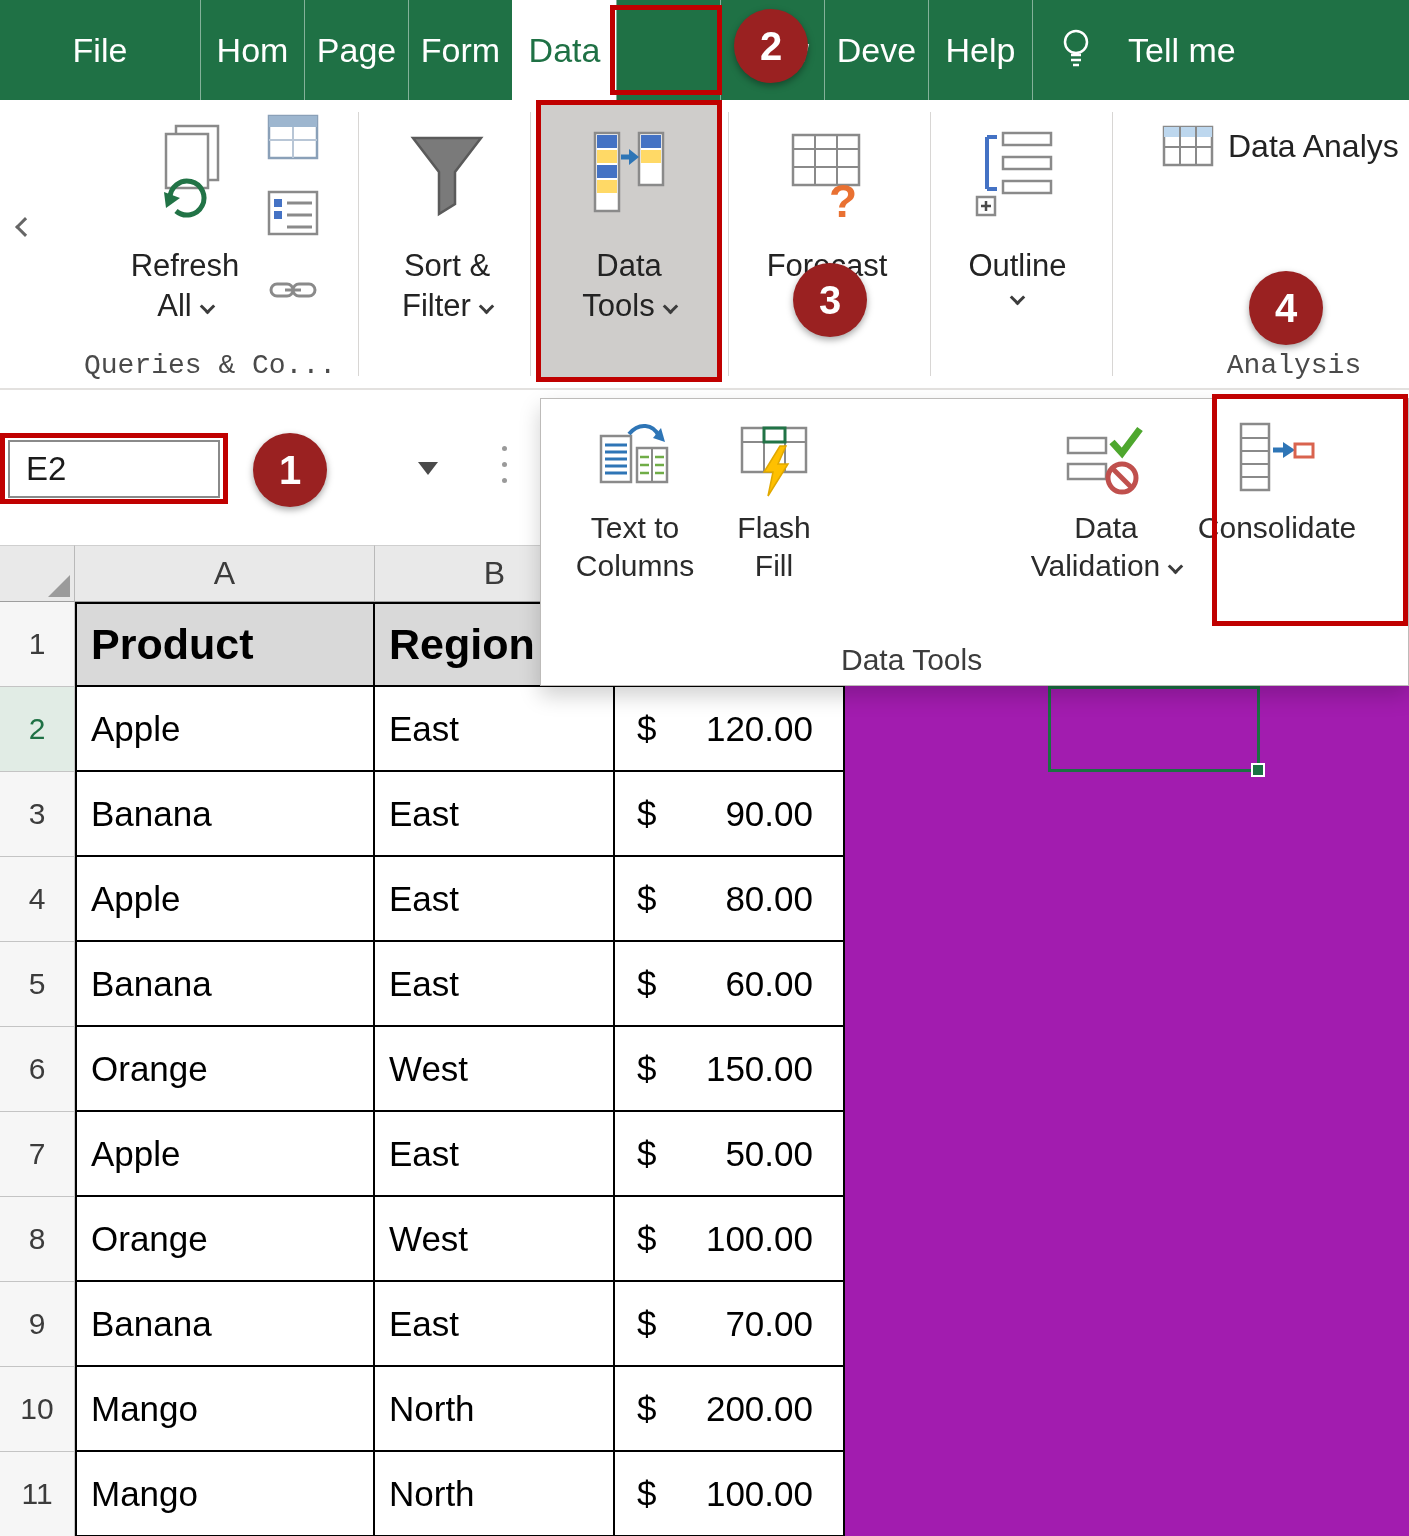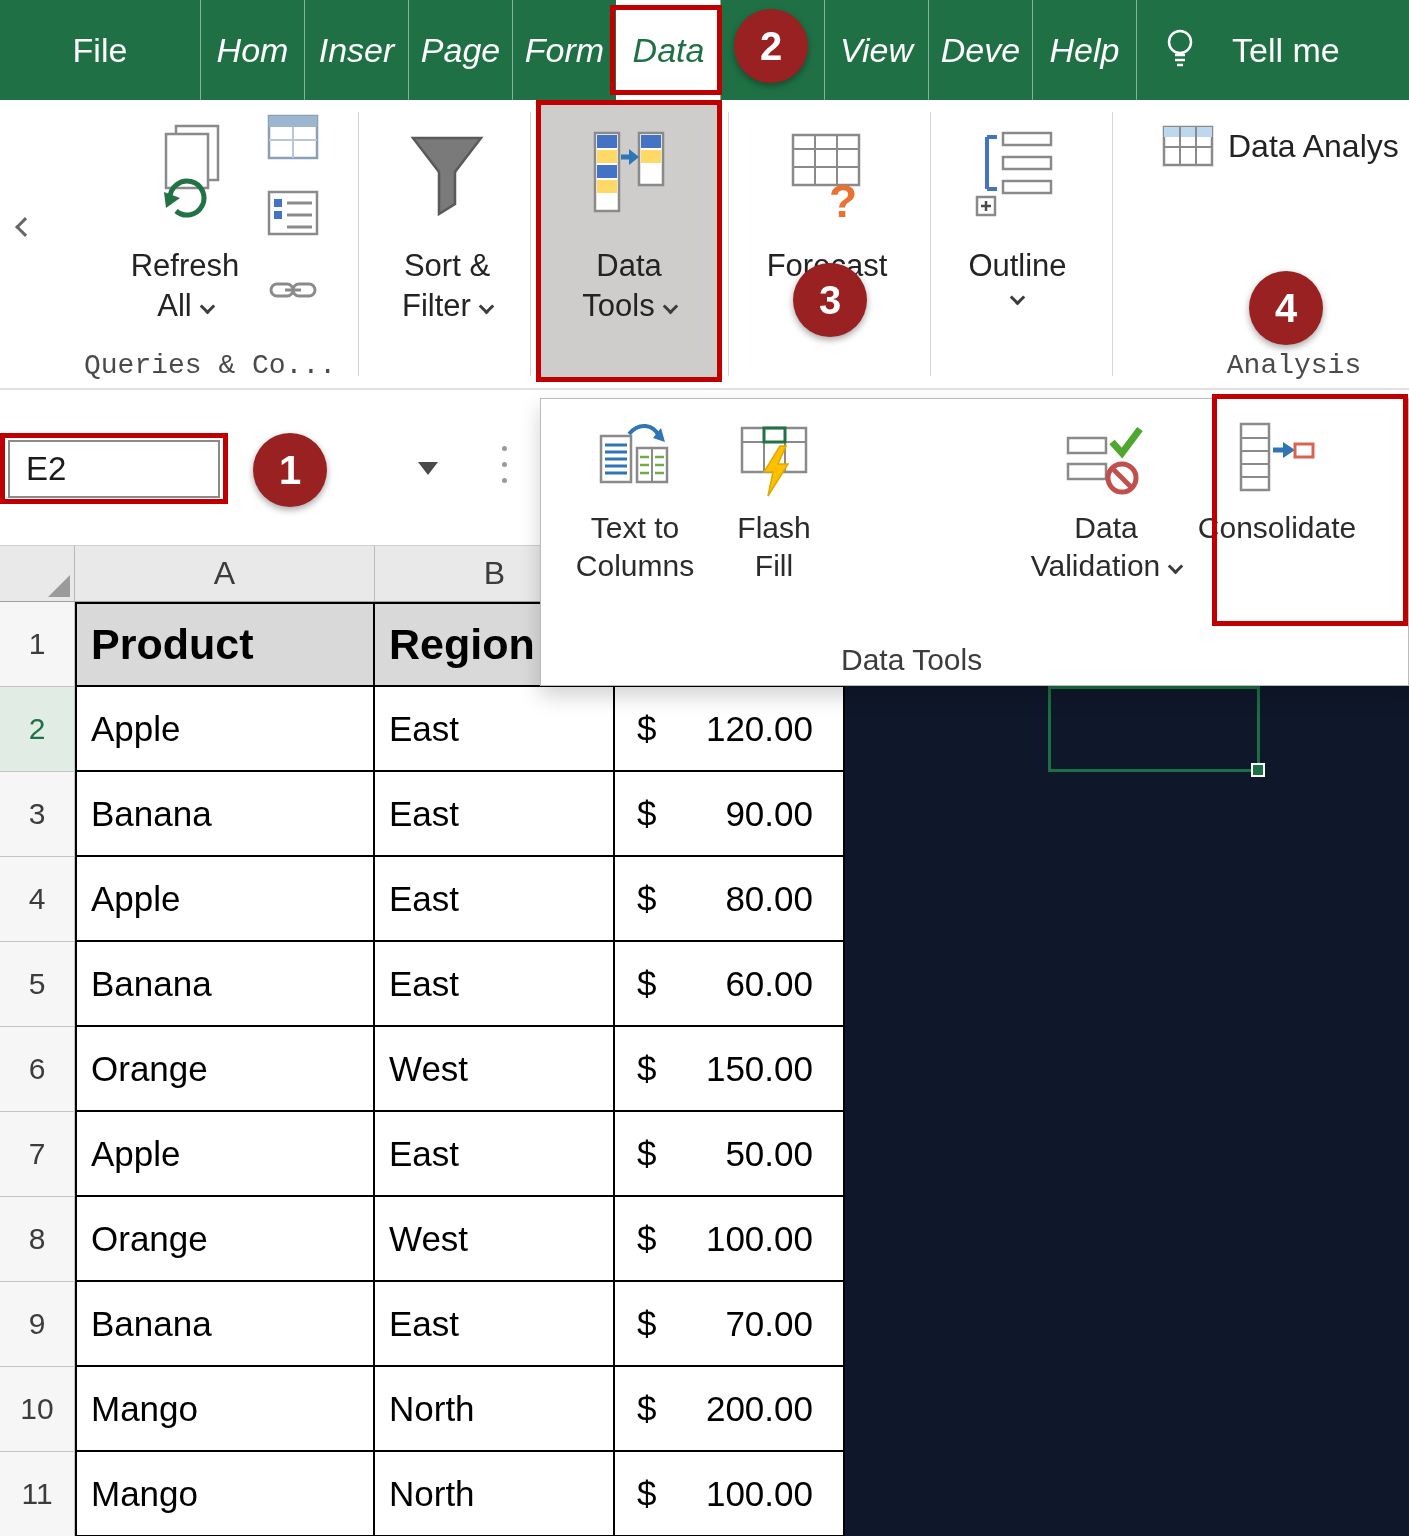--- a/index.html
+++ b/index.html
@@ -1,24 +1,24 @@
 <!DOCTYPE html>
 <html><head>
 <meta charset="utf-8">
 <style>
   *{box-sizing:border-box;margin:0;padding:0;}
   html,body{width:1409px;height:1536px;}
   body{font-family:"Liberation Sans",sans-serif;background:#fff;}
-  .screen{position:relative;width:1409px;height:1536px;overflow:hidden;background:#0f172a;}
+  .screen{position:relative;width:1409px;height:1536px;overflow:hidden;background:#a21caf;}
 
   
   .menubar{position:absolute;left:0;top:0;width:100%;height:100px;background:#1f7145;display:flex;align-items:stretch;color:#fff;font-size:34px;z-index:3;}
   .tab{display:flex;align-items:center;justify-content:center;border-left:1px solid rgba(255,255,255,.45);cursor:default;}
   .tab-file{width:200px;border-left:none;}
-  .tab-mid{width:104px;font-style:italic;}
+  .tab-mid{width:104px;}
   .tab-active{background:#fff;color:#1f7145;}
   .bulb{width:86px;display:flex;align-items:center;justify-content:center;border-left:1px solid rgba(255,255,255,.45);}
   .tellme{width:170px;display:flex;align-items:center;justify-content:flex-start;padding-left:10px;}
 
   
   .ribbon{position:absolute;left:0;top:100px;width:100%;height:290px;background:#fff;border-bottom:2px solid #e3e1df;z-index:2;}
   .vsep{position:absolute;top:12px;height:264px;width:1px;background:#d8d6d4;}
   .collapse-btn{position:absolute;left:18px;top:120px;}
   .chev{display:inline-block;width:11px;height:11px;border-right:3px solid #3c3c3c;border-bottom:3px solid #3c3c3c;transform:rotate(45deg);margin-left:10px;vertical-align:4px;}
   .chev-left{display:inline-block;width:14px;height:14px;border-left:3px solid #666;border-bottom:3px solid #666;transform:rotate(45deg);}
@@ -74,21 +74,20 @@
   .badge{position:absolute;width:74px;height:74px;border-radius:50%;background:#9a2121;color:#fff;display:flex;align-items:center;justify-content:center;font-size:40px;font-weight:600;z-index:30;box-shadow:0 3px 7px rgba(0,0,0,.35);}
 </style>
 </head>
 <body>
 
 <div class="screen">
 
   <nav class="menubar">
     <div class="tab tab-file">File</div>
     <div class="tab tab-mid">Hom</div>
-    <div class="tab tab-mid">Inser</div>
     <div class="tab tab-mid">Page</div>
     <div class="tab tab-mid">Form</div>
     <div class="tab tab-mid tab-active">Data</div>
     <div class="tab tab-mid"></div>
     <div class="tab tab-mid">View</div>
     <div class="tab tab-mid">Deve</div>
     <div class="tab tab-mid">Help</div>
     <div class="bulb">
       <svg width="38" height="46" viewBox="0 0 38 46">
         <circle cx="19" cy="15" r="11" fill="none" stroke="#fff" stroke-width="2.5"></circle>

